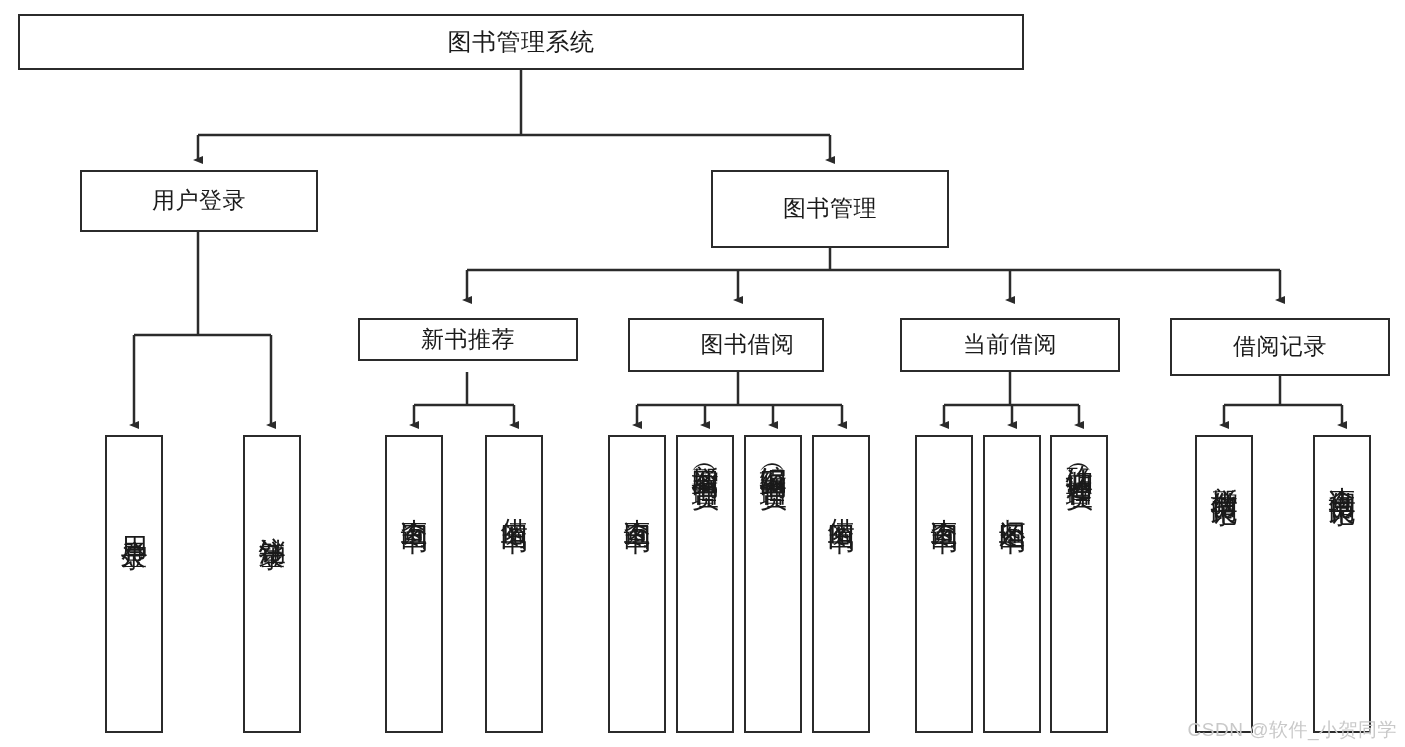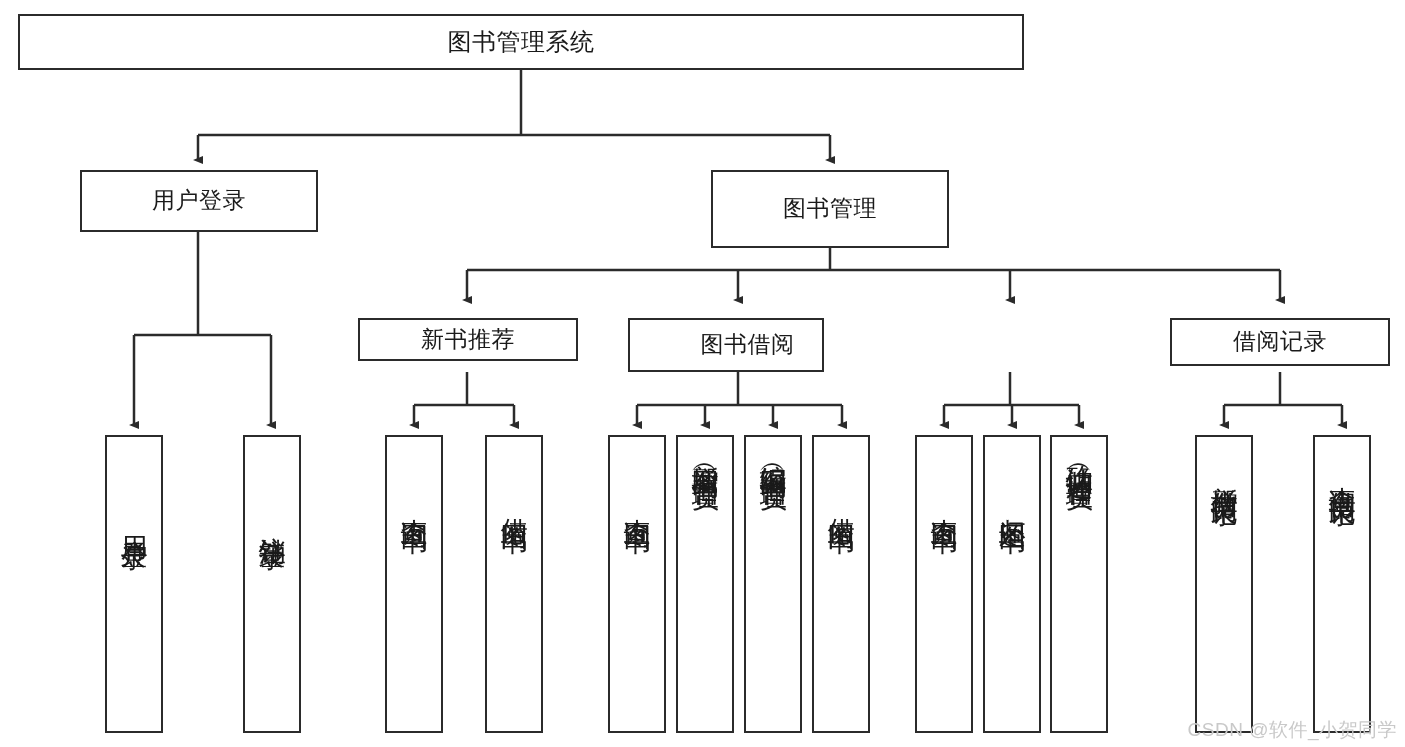--- a/index.html
+++ b/index.html
@@ -133,21 +133,24 @@
   <div class="node node-h" style="left:711px; top:170px; width:238px; height:78px;">
     <span class="label">图书管理</span>
   </div>
 
   <div class="node node-h" style="left:358px; top:318px; width:220px; height:43px;">
     <span class="label">新书推荐</span>
   </div>
   <div class="node node-h" style="left:628px; top:318px; width:196px; height:54px;padding-left:43px;">
     <span class="label">图书借阅</span>
   </div>
-  <div class="node node-h" style="left:1170px; top:318px; width:220px; height:48px;">
+  <div class="node node-h" style="left:900px; top:318px; width:220px; height:54px;">
+    <span class="label">当前借阅</span>
+  </div>
+  <div class="node node-h" style="left:1170px; top:318px; width:220px; height:58px;">
     <span class="label">借阅记录</span>
   </div>
 
   <div class="node node-v" style="left:105px; top:435px; width:58px; height:298px; padding-top:78px;">
     <span class="label">用户登录</span>
   </div>
   <div class="node node-v" style="left:243px; top:435px; width:58px; height:298px; padding-top:78px;">
     <span class="label">注销登录</span>
   </div>
 

